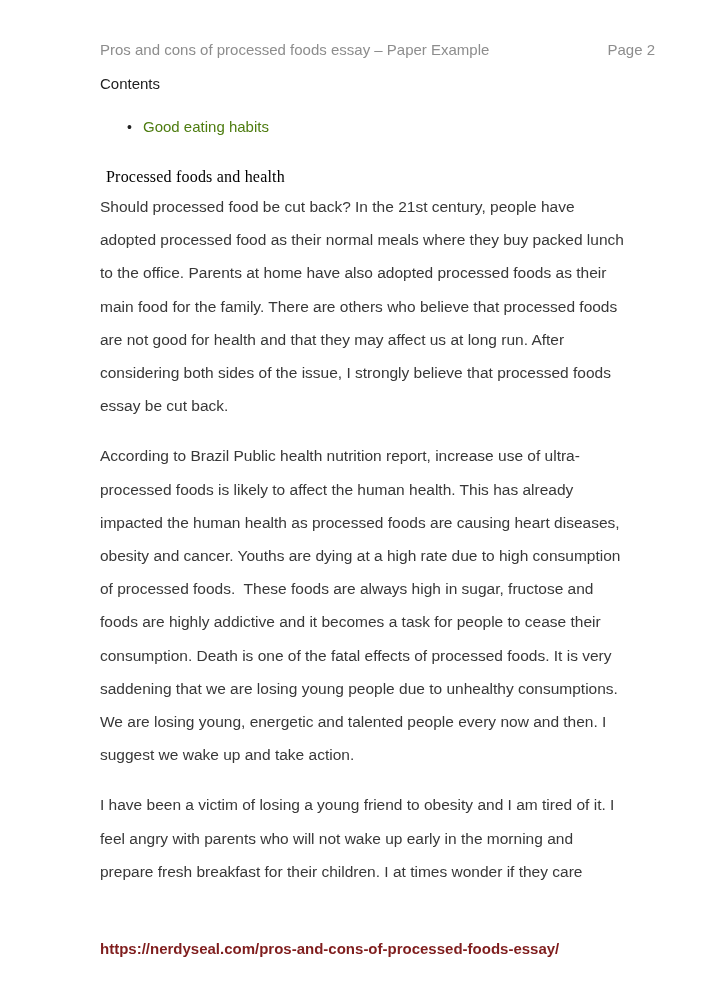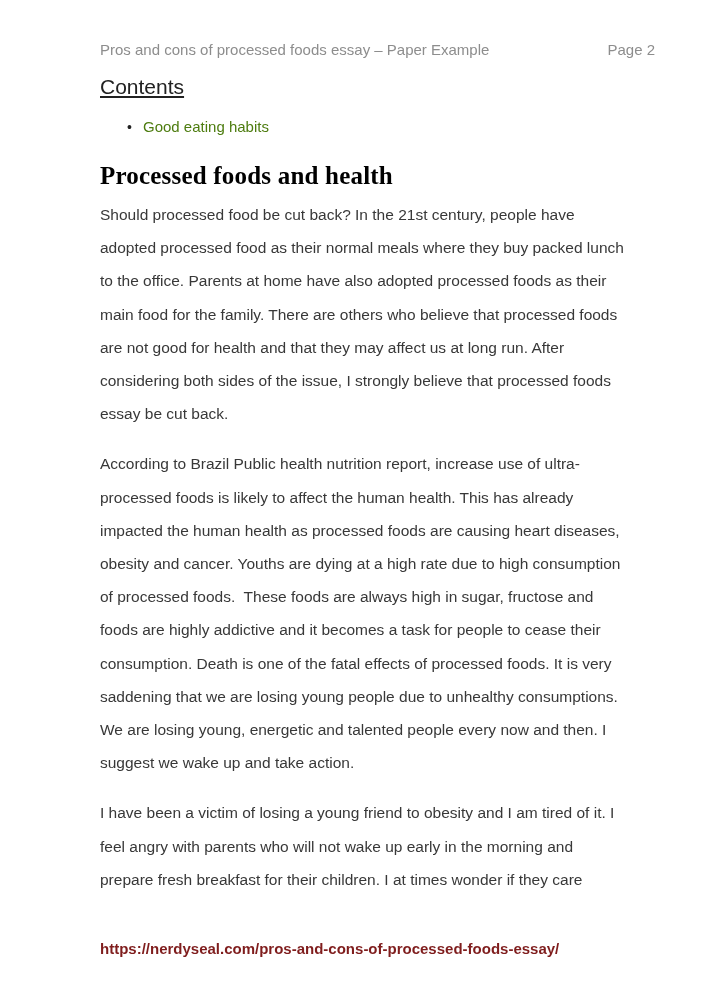--- a/index.html
+++ b/index.html
@@ -19,23 +19,22 @@
     display: flex;
     justify-content: space-between;
     align-items: baseline;
     font-size: 15px;
     color: #8d8d8d;
   }
   .contents-label {
     position: absolute;
     left: 100px;
     top: 75px;
-    font-size: 21px;
+    font-size: 15px;
     color: #212121;
-    text-decoration: underline;
   }
   .contents-list {
     position: absolute;
     left: 127px;
     top: 117px;
   }
   .toc-item {
     position: relative;
     padding-left: 16px;
     font-size: 15px;
@@ -47,34 +46,34 @@
     position: absolute;
     left: 0;
     top: 0;
     font-size: 14px;
     color: #212121;
   }
   .section-heading {
     position: absolute;
     left: 100px;
     top: 162px;
-    margin: 0;
+    margin: 6px;
     font-family: "Liberation Serif", serif;
-    font-size: 25px;
-    font-weight: bold;
+    font-size: 16px;
+    font-weight: normal;
     color: #000000;
     letter-spacing: 0.2px;
   }
   .body-text {
     position: absolute;
     left: 100px;
     top: 190px;
     width: 560px;
   }
-  .paragraph { margin: 8px 0 17px 0; }
+  .paragraph { margin: 0 0 17px 0; }
   .line {
     font-size: 15.5px;
     line-height: 33.2px;
     color: #383838;
     white-space: pre;
   }
   .footer {
     position: absolute;
     left: 100px;
     top: 940px;

